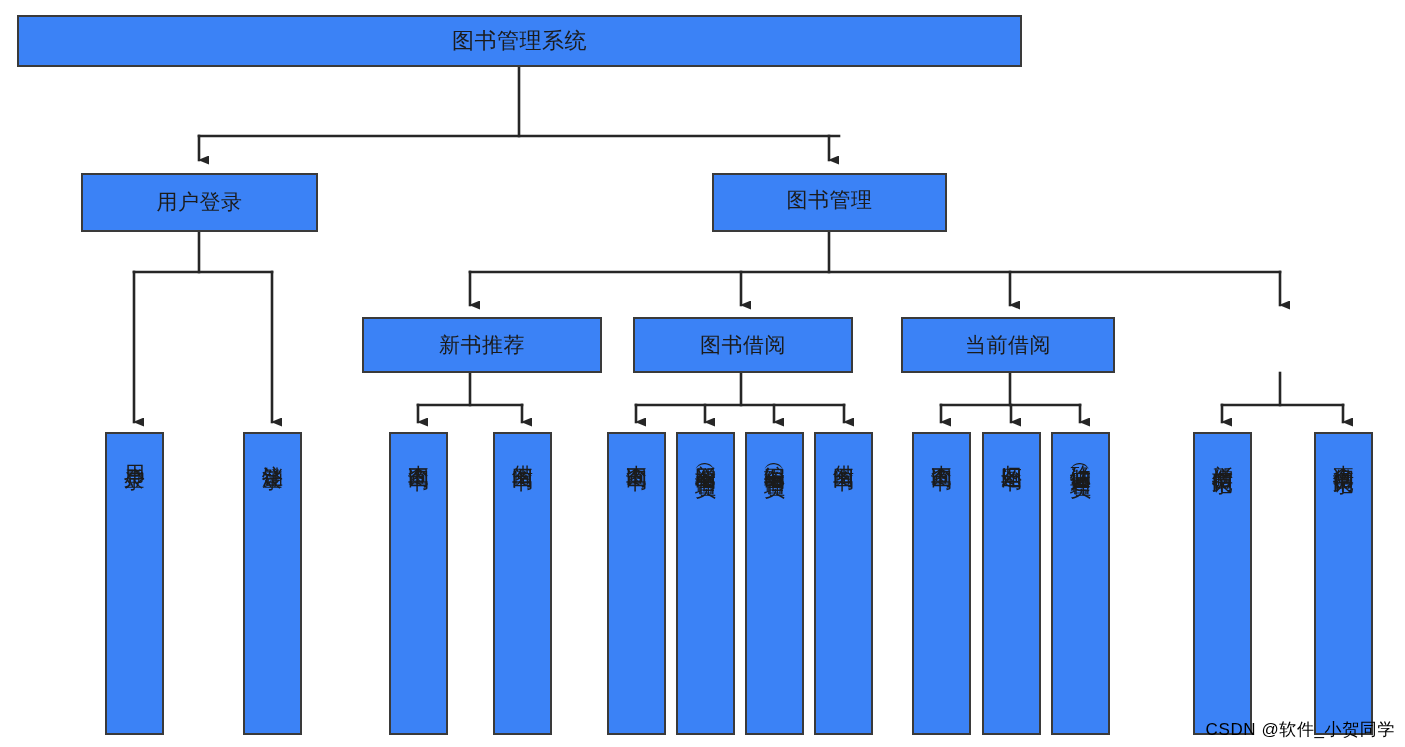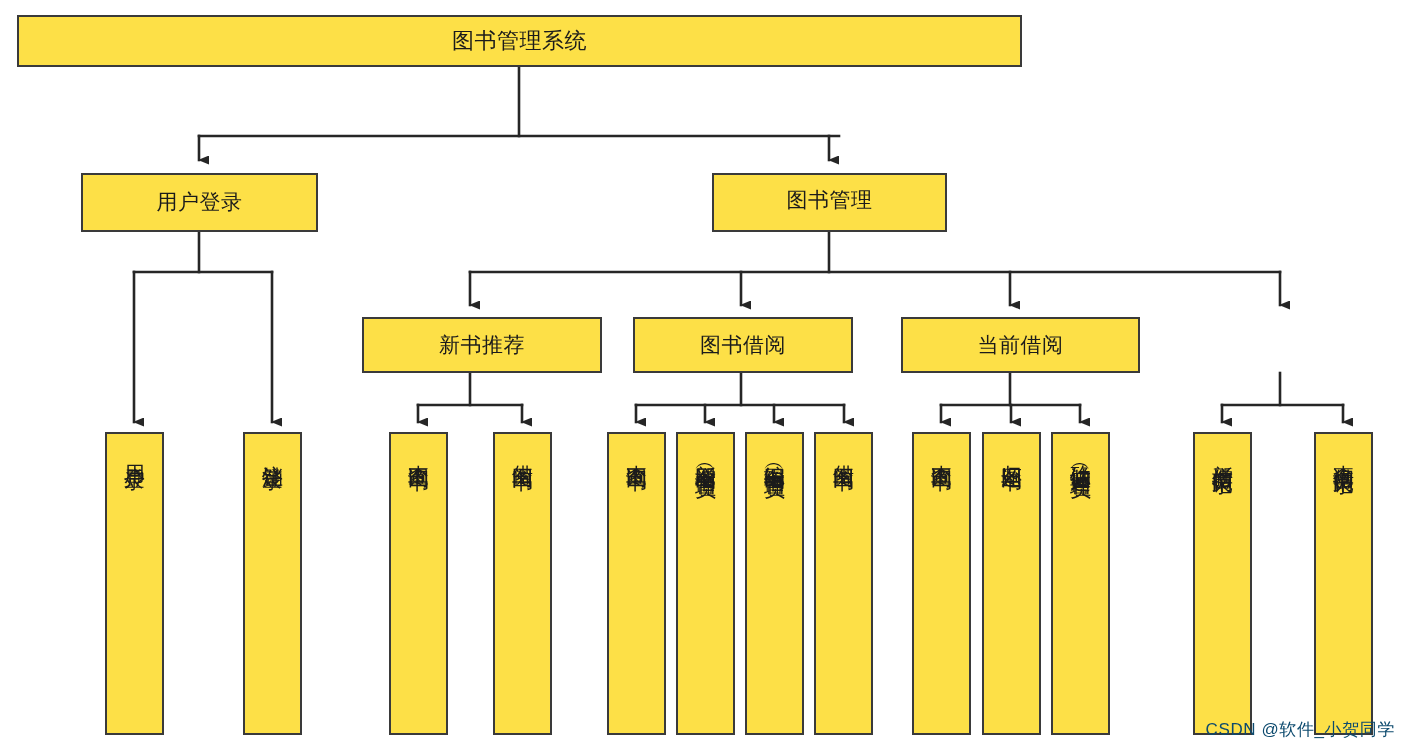--- a/index.html
+++ b/index.html
@@ -22,21 +22,21 @@
     position: absolute;
     left: 0;
     top: 0;
     width: 1405px;
     height: 747px;
     pointer-events: none;
   }
   .node {
     position: absolute;
     box-sizing: border-box;
-    background: #fde047;
+    background: #3b82f6;
     border: 2px solid #3a3a3a;
     display: flex;
     align-items: center;
     justify-content: center;
     color: #1b1b1b;
     z-index: 2;
   }
   .node-label {
     display: block;
     text-align: center;
@@ -64,21 +64,21 @@
     line-height: 1.05;
     letter-spacing: 2px;
     text-align: left;
     max-height: 280px;
   }
   #watermark {
     position: absolute;
     right: 10px;
     bottom: 6px;
     font-size: 17px;
-    color: #0c4a6e;
+    color: #000000;
     letter-spacing: 0.6px;
     white-space: nowrap;
     z-index: 5;
     user-select: none;
   }
 </style>
 </head>
 <body>
 
 <div id="diagram-root">
@@ -143,21 +143,21 @@
   <div class="node horiz" style="left:712px; top:173px; width:235px; height:59px;font-family:Liberation Mono, monospace;">
     <span class="node-label">图书管理</span>
   </div>
 
   <div class="node horiz" style="left:362px; top:317px; width:240px; height:56px;">
     <span class="node-label">新书推荐</span>
   </div>
   <div class="node horiz" style="left:633px; top:317px; width:220px; height:56px;">
     <span class="node-label">图书借阅</span>
   </div>
-  <div class="node horiz" style="left:901px; top:317px; width:239px; height:56px;">
+  <div class="node horiz" style="left:901px; top:317px; width:214px; height:56px;">
     <span class="node-label">当前借阅</span>
   </div>
 
   <div class="node vert" style="left:105px; top:432px; width:59px; height:303px;">
     <span class="node-label">用户登录</span>
   </div>
   <div class="node vert" style="left:243px; top:432px; width:59px; height:303px;">
     <span class="node-label">注销登录</span>
   </div>
 

